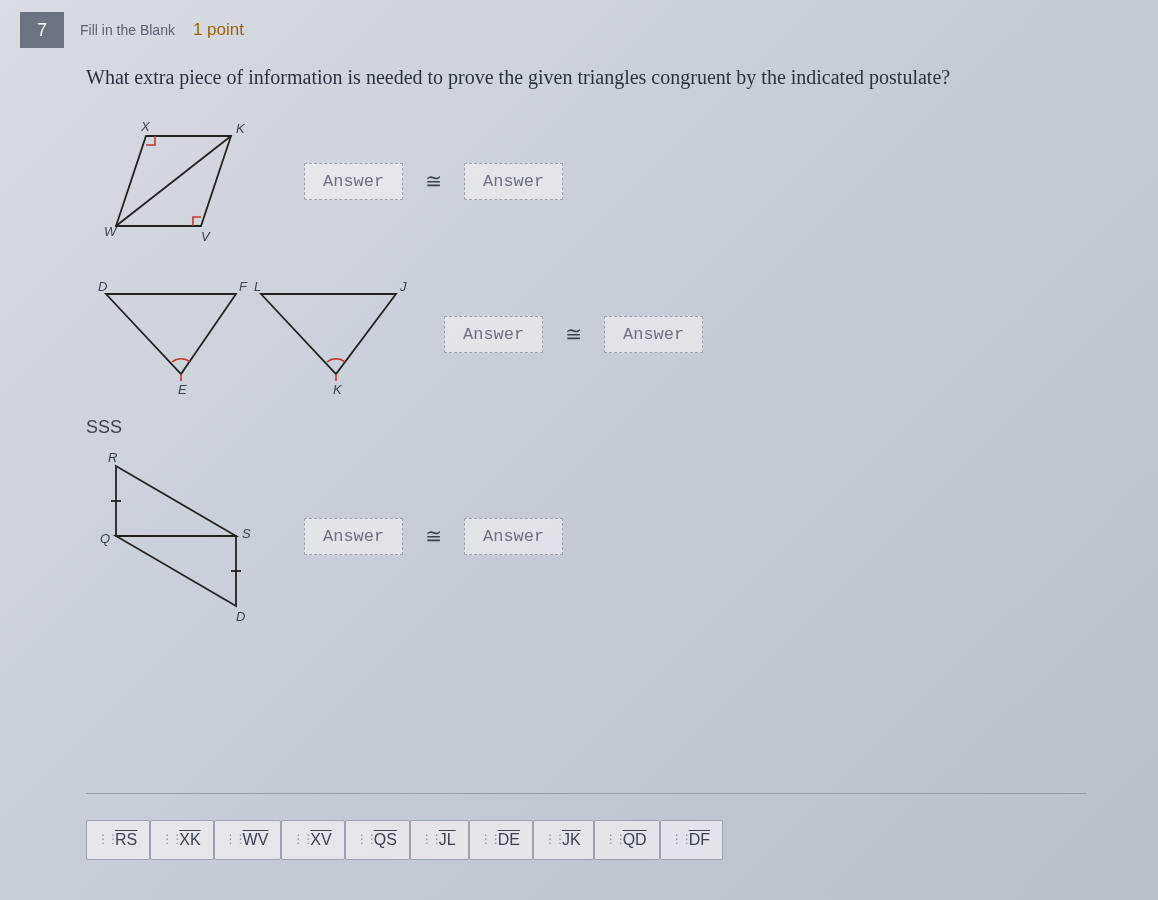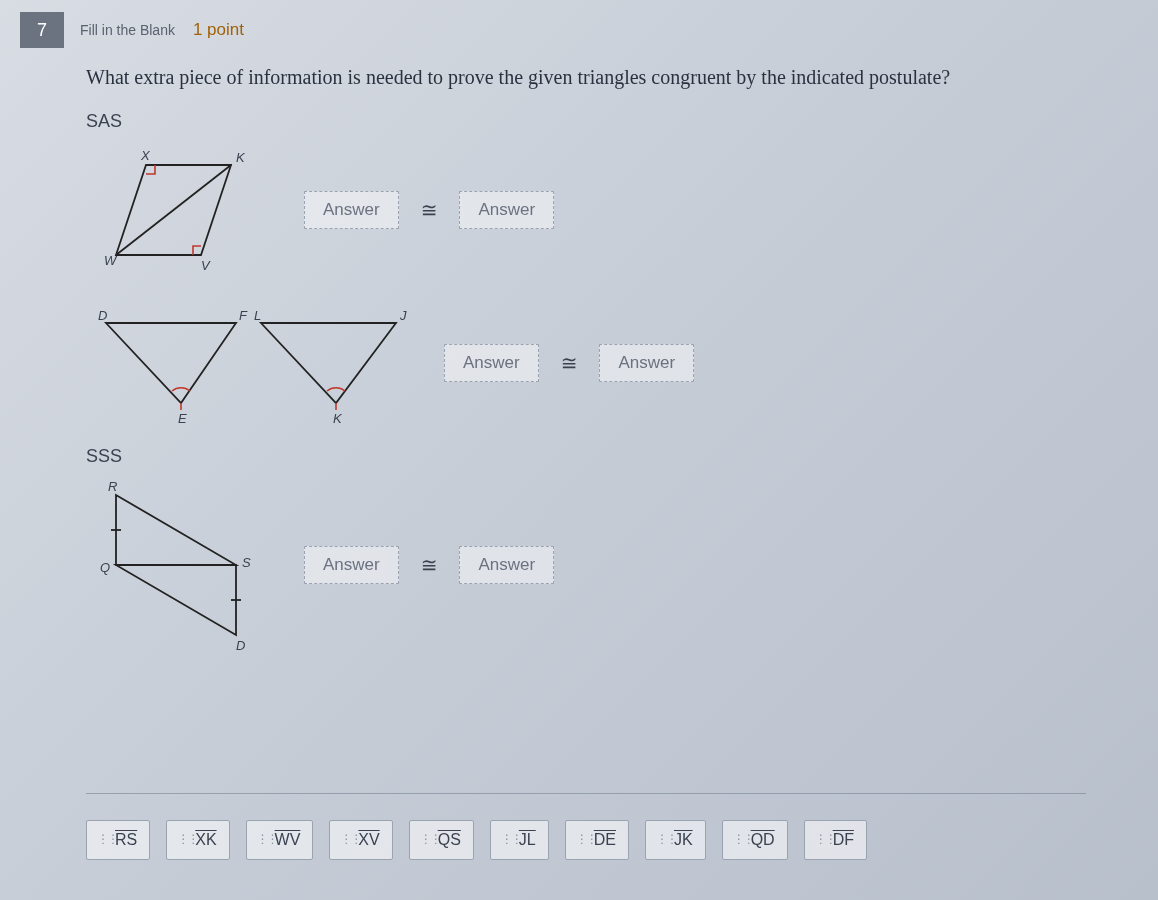--- a/index.html
+++ b/index.html
@@ -69,32 +69,32 @@
   .vlabel { font-size: 13px; font-style: italic; fill: #3a4250; }
   .answer-slot {
     border: 1.5px dashed #9aa3b0;
     background: rgba(245,245,248,0.55);
     color: #6b7280;
     padding: 8px 18px;
     font-size: 17px;
     min-width: 86px;
     text-align: center;
     border-radius: 1px;
+    font-family: Liberation Mono, monospace;
   }
   .congruent {
     font-size: 20px;
     color: #3a4250;
     padding: 0 4px;
   }
   .answer-bank {
     position: absolute;
     left: 86px;
     bottom: 40px;
     display: flex;
-    gap: 16px;
     align-items: center;
     border-top: 1px solid rgba(120,130,145,0.6);
     padding-top: 26px;
     width: 1000px;
   }
   .chip {
     border: 1px solid #9aa3b0;
     background: rgba(248,248,250,0.6);
     padding: 10px 12px;
     font-size: 16px;
@@ -128,21 +128,20 @@
 <div class="question-header">
   <div class="question-number">7</div>
   <div class="question-type">Fill in the Blank</div>
   <div class="question-points">1 point</div>
 </div>
 
 <div class="question-body">
   <div class="prompt">What extra piece of information is needed to prove the given triangles congruent by the indicated postulate?</div>
 
   <div class="section">
-    <div class="section-label">SAS</div>
     <div class="row">
       <div class="figure-area" style="min-width:200px;">
         <svg width="190" height="140">
 
           <polygon points="60,25 145,25 115,115 30,115" fill="none" stroke="#222" stroke-width="1.8"></polygon>
           <line x1="145" y1="25" x2="30" y2="115" stroke="#222" stroke-width="1.8"></line>
 
           <polyline points="69,25 69,34 60,34" fill="none" stroke="#c0392b" stroke-width="1.6"></polyline>
           <polyline points="107,115 107,106 115,106" fill="none" stroke="#c0392b" stroke-width="1.6"></polyline>
           <text class="vlabel" x="55" y="20">X</text>

